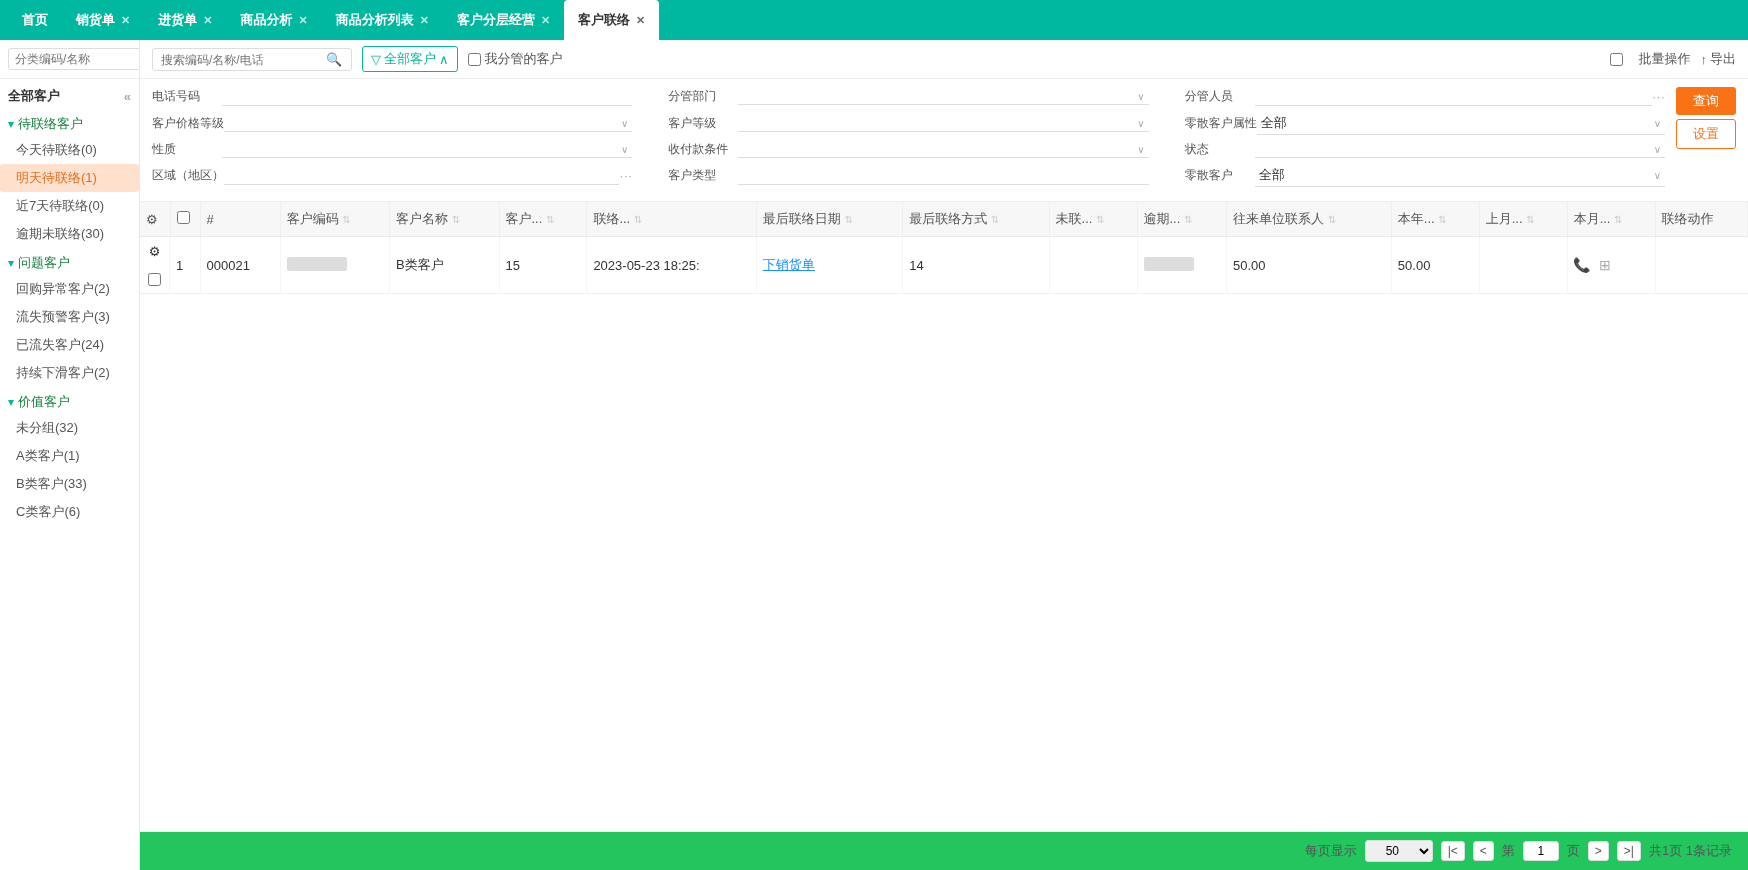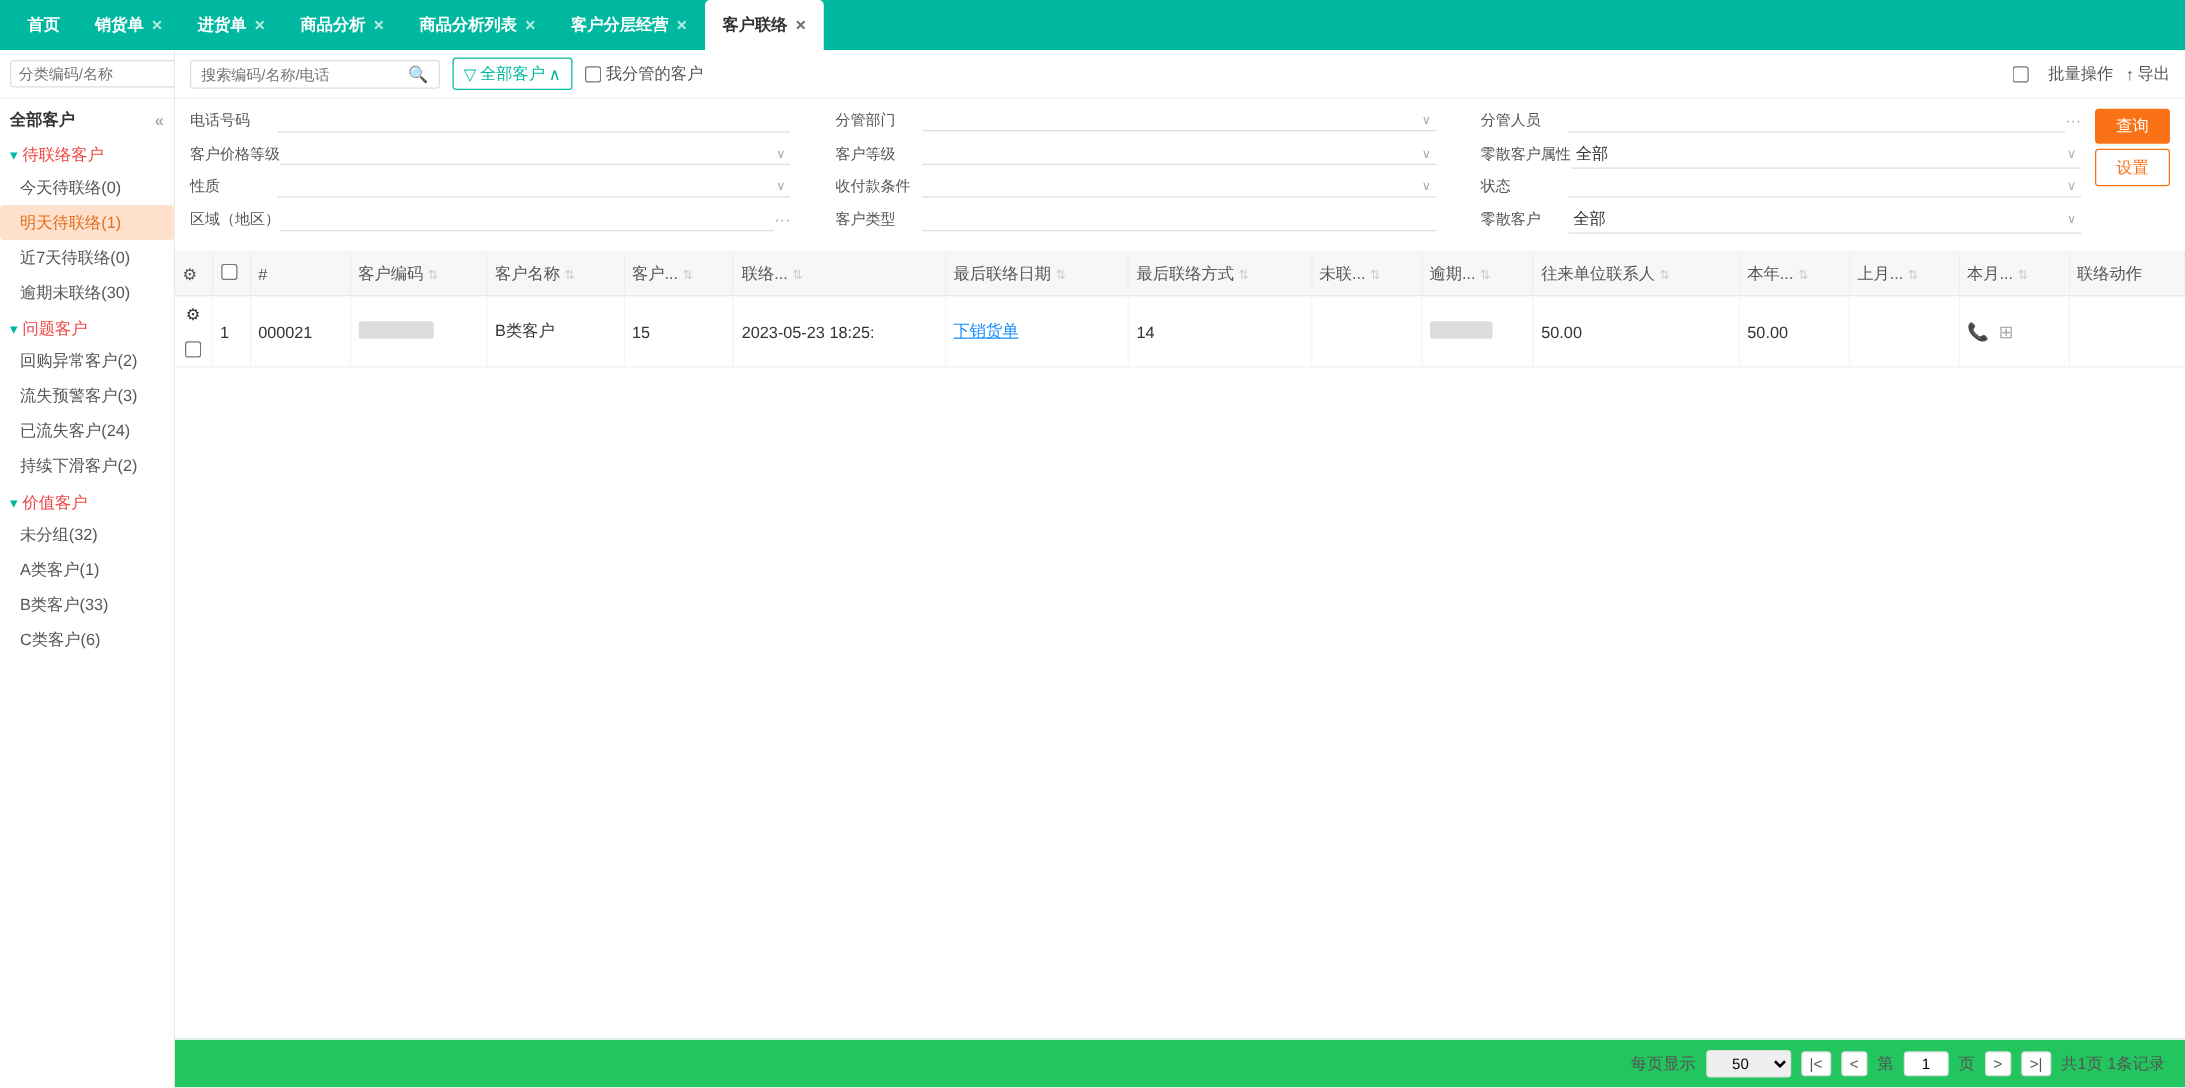--- a/index.html
+++ b/index.html
@@ -72,21 +72,21 @@
       font-size: 13px;
       color: #333;
       justify-content: space-between;
     }
     .sidebar-section-header .collapse-icon {
       color: #aaa;
       cursor: pointer;
     }
     .sidebar-group-title {
       padding: 6px 8px 3px 8px;
-      color: #ef4444;
+      color: #15803d;
       font-size: 12px;
       display: flex;
       align-items: center;
     }
     .sidebar-group-title::before {
       content: '▾';
       margin-right: 4px;
       color: #00b8a0;
     }
     .sidebar-item {

